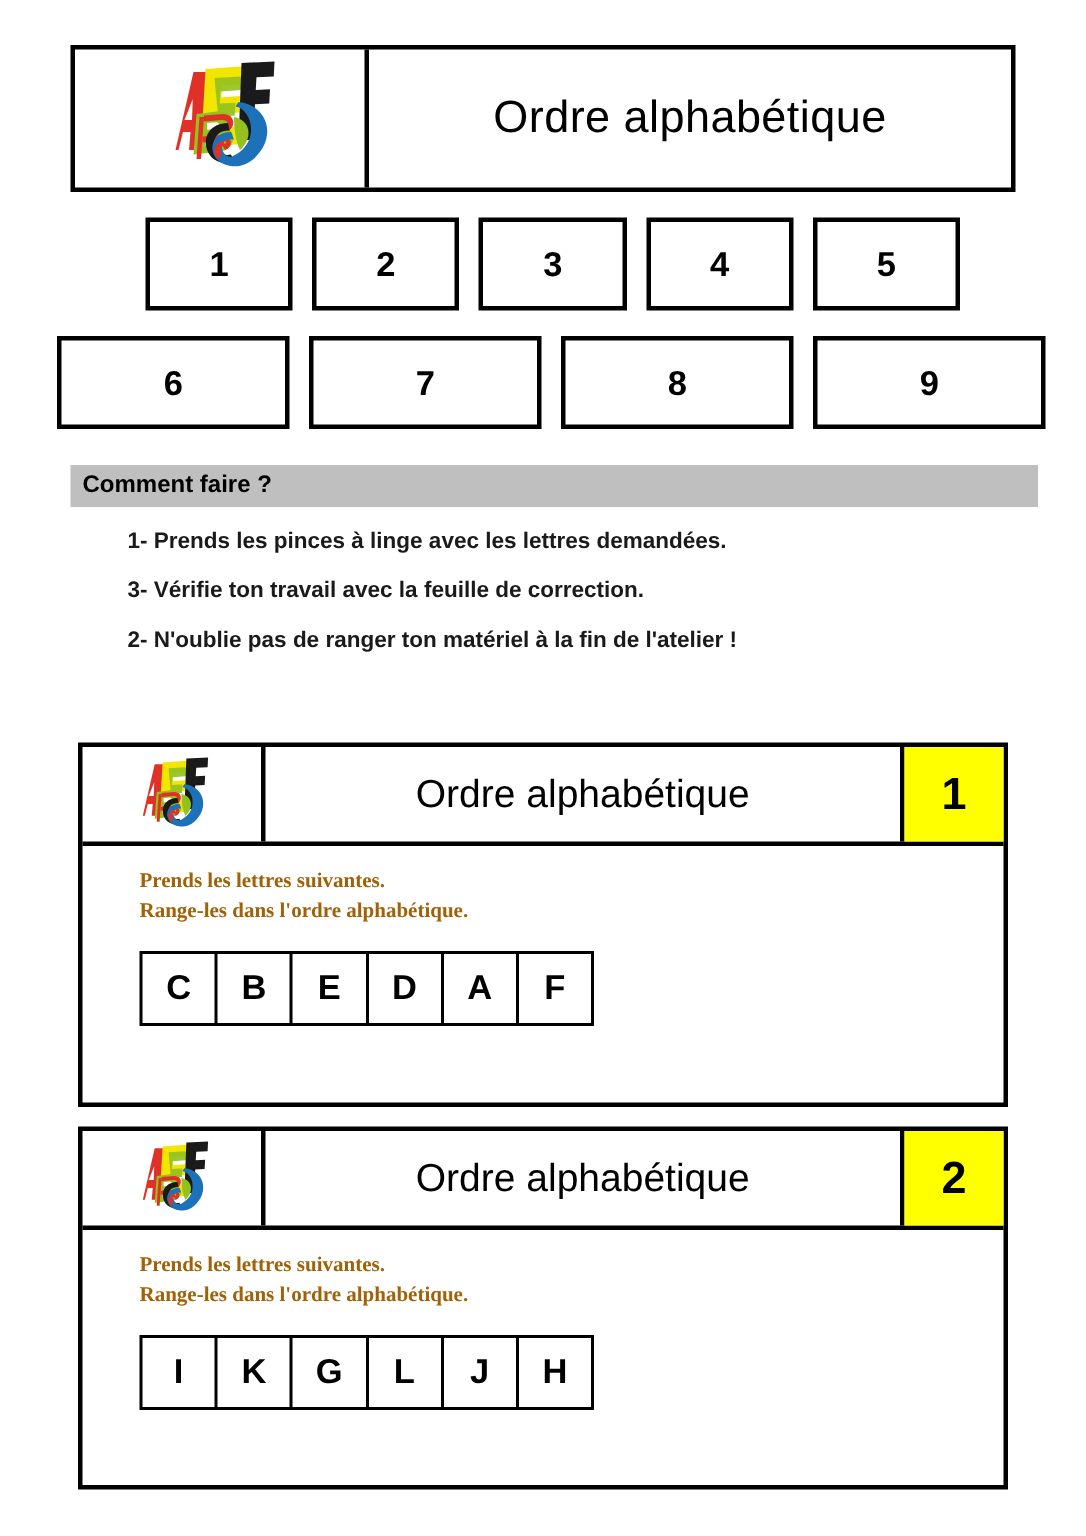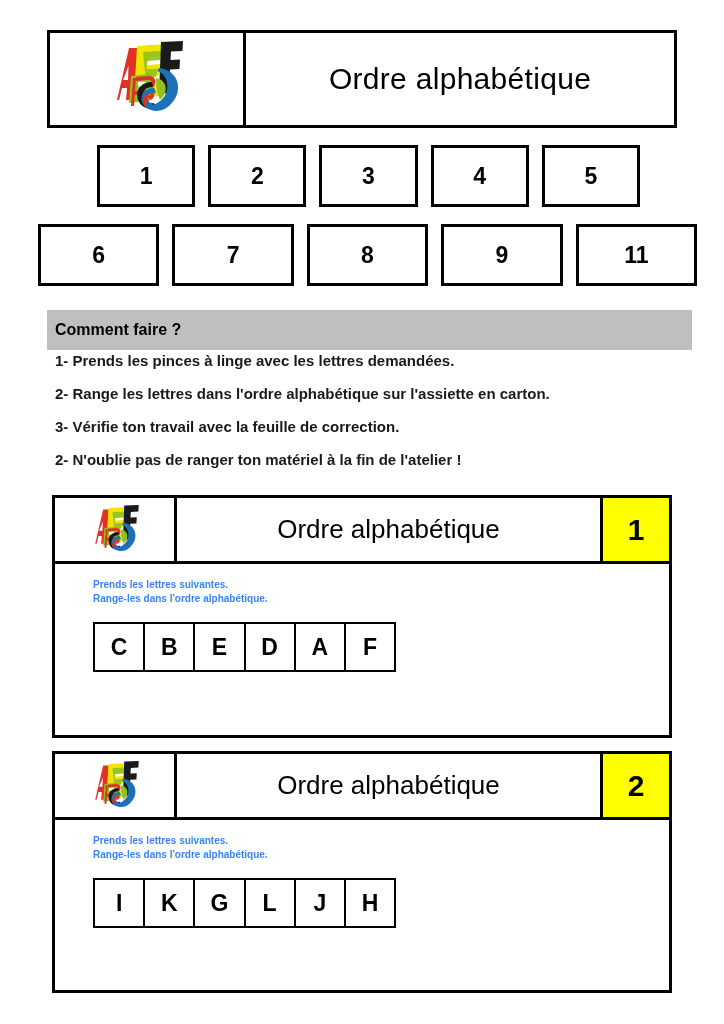--- a/index.html
+++ b/index.html
@@ -88,21 +88,21 @@
     font-weight: bold;
     color: #000;
   }
 
   
   .howto-banner {
     position: absolute;
     left: 47px;
     top: 310px;
     width: 645px;
-    height: 40px;
+    height: 28px;
     background: #bfbfbf;
     display: flex;
     align-items: center;
     padding-left: 8px;
     box-sizing: border-box;
   }
   .howto-banner-text {
     font-size: 16px;
     font-weight: bold;
     color: #000;
@@ -114,20 +114,21 @@
     left: 55px;
     top: 352px;
     width: 640px;
   }
   .step {
     font-size: 15px;
     font-weight: bold;
     color: #1a1a1a;
     margin-bottom: 16px;
     white-space: nowrap;
+    margin-left: 30px;
   }
 
   
   .card {
     position: absolute;
     left: 52px;
     width: 620px;
     border: 3px solid #000;
     box-sizing: border-box;
     background: #fff;
@@ -173,25 +174,26 @@
   .card-badge-num {
     font-size: 30px;
     font-weight: bold;
     color: #000;
   }
 
   .card-body {
     padding: 14px 0 0 38px;
   }
   .card-instr-line {
-    font-size: 10px;
-    font-weight: bold;
-    color: #3b82f6;
+    font-size: 14px;
+    font-weight: bold;
+    color: #a16207;
     line-height: 1.42;
     white-space: nowrap;
+    font-family: Liberation Serif, serif;
   }
 
   .letters-row {
     display: flex;
     margin-top: 16px;
     width: 303px;
     height: 50px;
     border: 2.5px solid #000;
     box-sizing: border-box;
   }
@@ -256,30 +258,28 @@
   <div class="num-box">3</div>
   <div class="num-box">4</div>
   <div class="num-box">5</div>
 </div>
 
 <div class="num-row num-row-2">
   <div class="num-box">6</div>
   <div class="num-box">7</div>
   <div class="num-box">8</div>
   <div class="num-box">9</div>
-  <div class="num-box">11</div>
 </div>
 
 <div class="howto-banner">
   <span class="howto-banner-text">Comment faire ?</span>
 </div>
 
 <div class="steps">
   <div class="step">1- Prends les pinces à linge avec les lettres demandées.</div>
-  <div class="step">2- Range les lettres dans l'ordre alphabétique sur l'assiette en carton.</div>
   <div class="step">3- Vérifie ton travail avec la feuille de correction.</div>
   <div class="step">2- N'oublie pas de ranger ton matériel à la fin de l'atelier !</div>
 </div>
 
 <div class="card card-1">
   <div class="card-header">
     <div class="card-logo-cell">
       <span class="logo">
         <svg width="58" height="56" viewBox="0 0 88 82">
           <path d="M14 62 L26 10 L36 10 L31 62 L23 62 L24 50 L19 50 L16 62 Z" fill="#e03127"></path>

